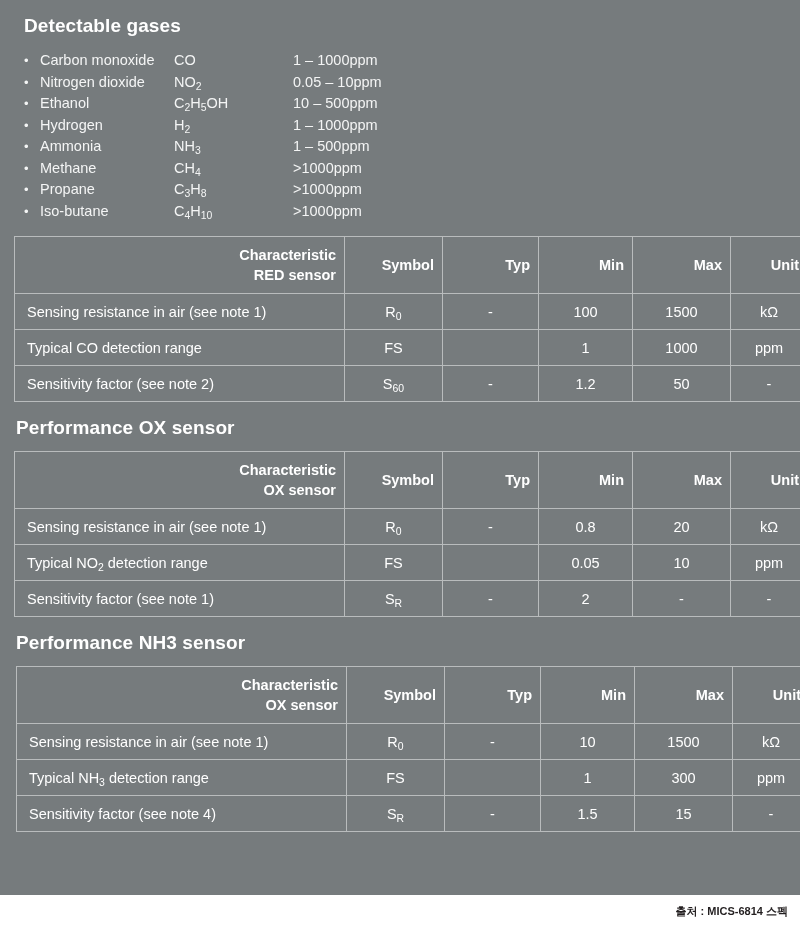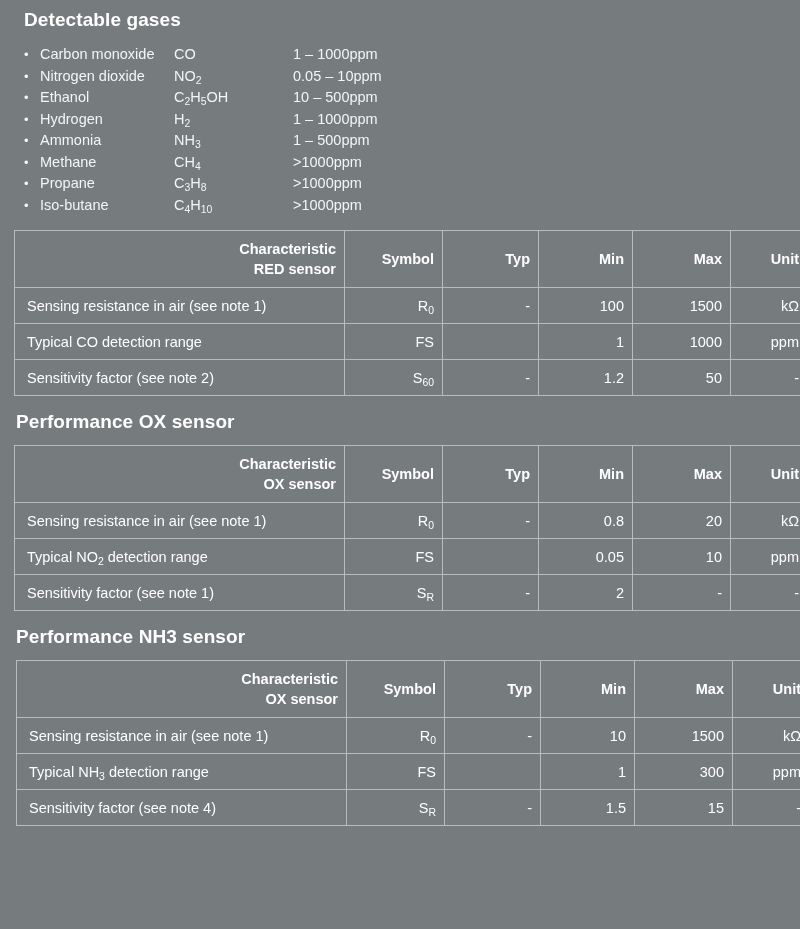--- a/index.html
+++ b/index.html
@@ -31,20 +31,21 @@
   .section-title {
     font-size: 19px;
     font-weight: bold;
     color: #ffffff;
     letter-spacing: 0.1px;
     margin: 0;
     line-height: 24px;
   }
   .gases-title {
     margin-bottom: 12px;
+    margin-top: 6px;
   }
   .gas-list {
     margin: 0;
     padding: 0;
     list-style: none;
   }
   .gas-row {
     display: flex;
     align-items: baseline;
     font-size: 14.5px;
@@ -106,21 +107,21 @@
     height: 56px;
     text-align: right;
   }
   table.spec thead th.char-head {
     text-align: right;
     line-height: 20px;
     padding-left: 12px;
   }
   table.spec tbody td {
     height: 35px;
-    text-align: right;
+    text-align: center;
   }
   table.spec tbody td.char-cell {
     text-align: left;
     padding-left: 12px;
   }
 
   
   col.c-char   { width: 330px; }
   col.c-symbol { width: 98px;  }
   col.c-typ    { width: 96px;  }
@@ -366,14 +367,17 @@
               <td>-</td>
               <td>1.5</td>
               <td>15</td>
               <td>-</td>
             </tr>
           </tbody>
         </table>
       </section>
     </div>
 
+  <div class="footer">
+    <span class="footer-credit">출처 : MICS-6814 스펙</span>
+  </div>
 
 </div>
 
 </body></html>

